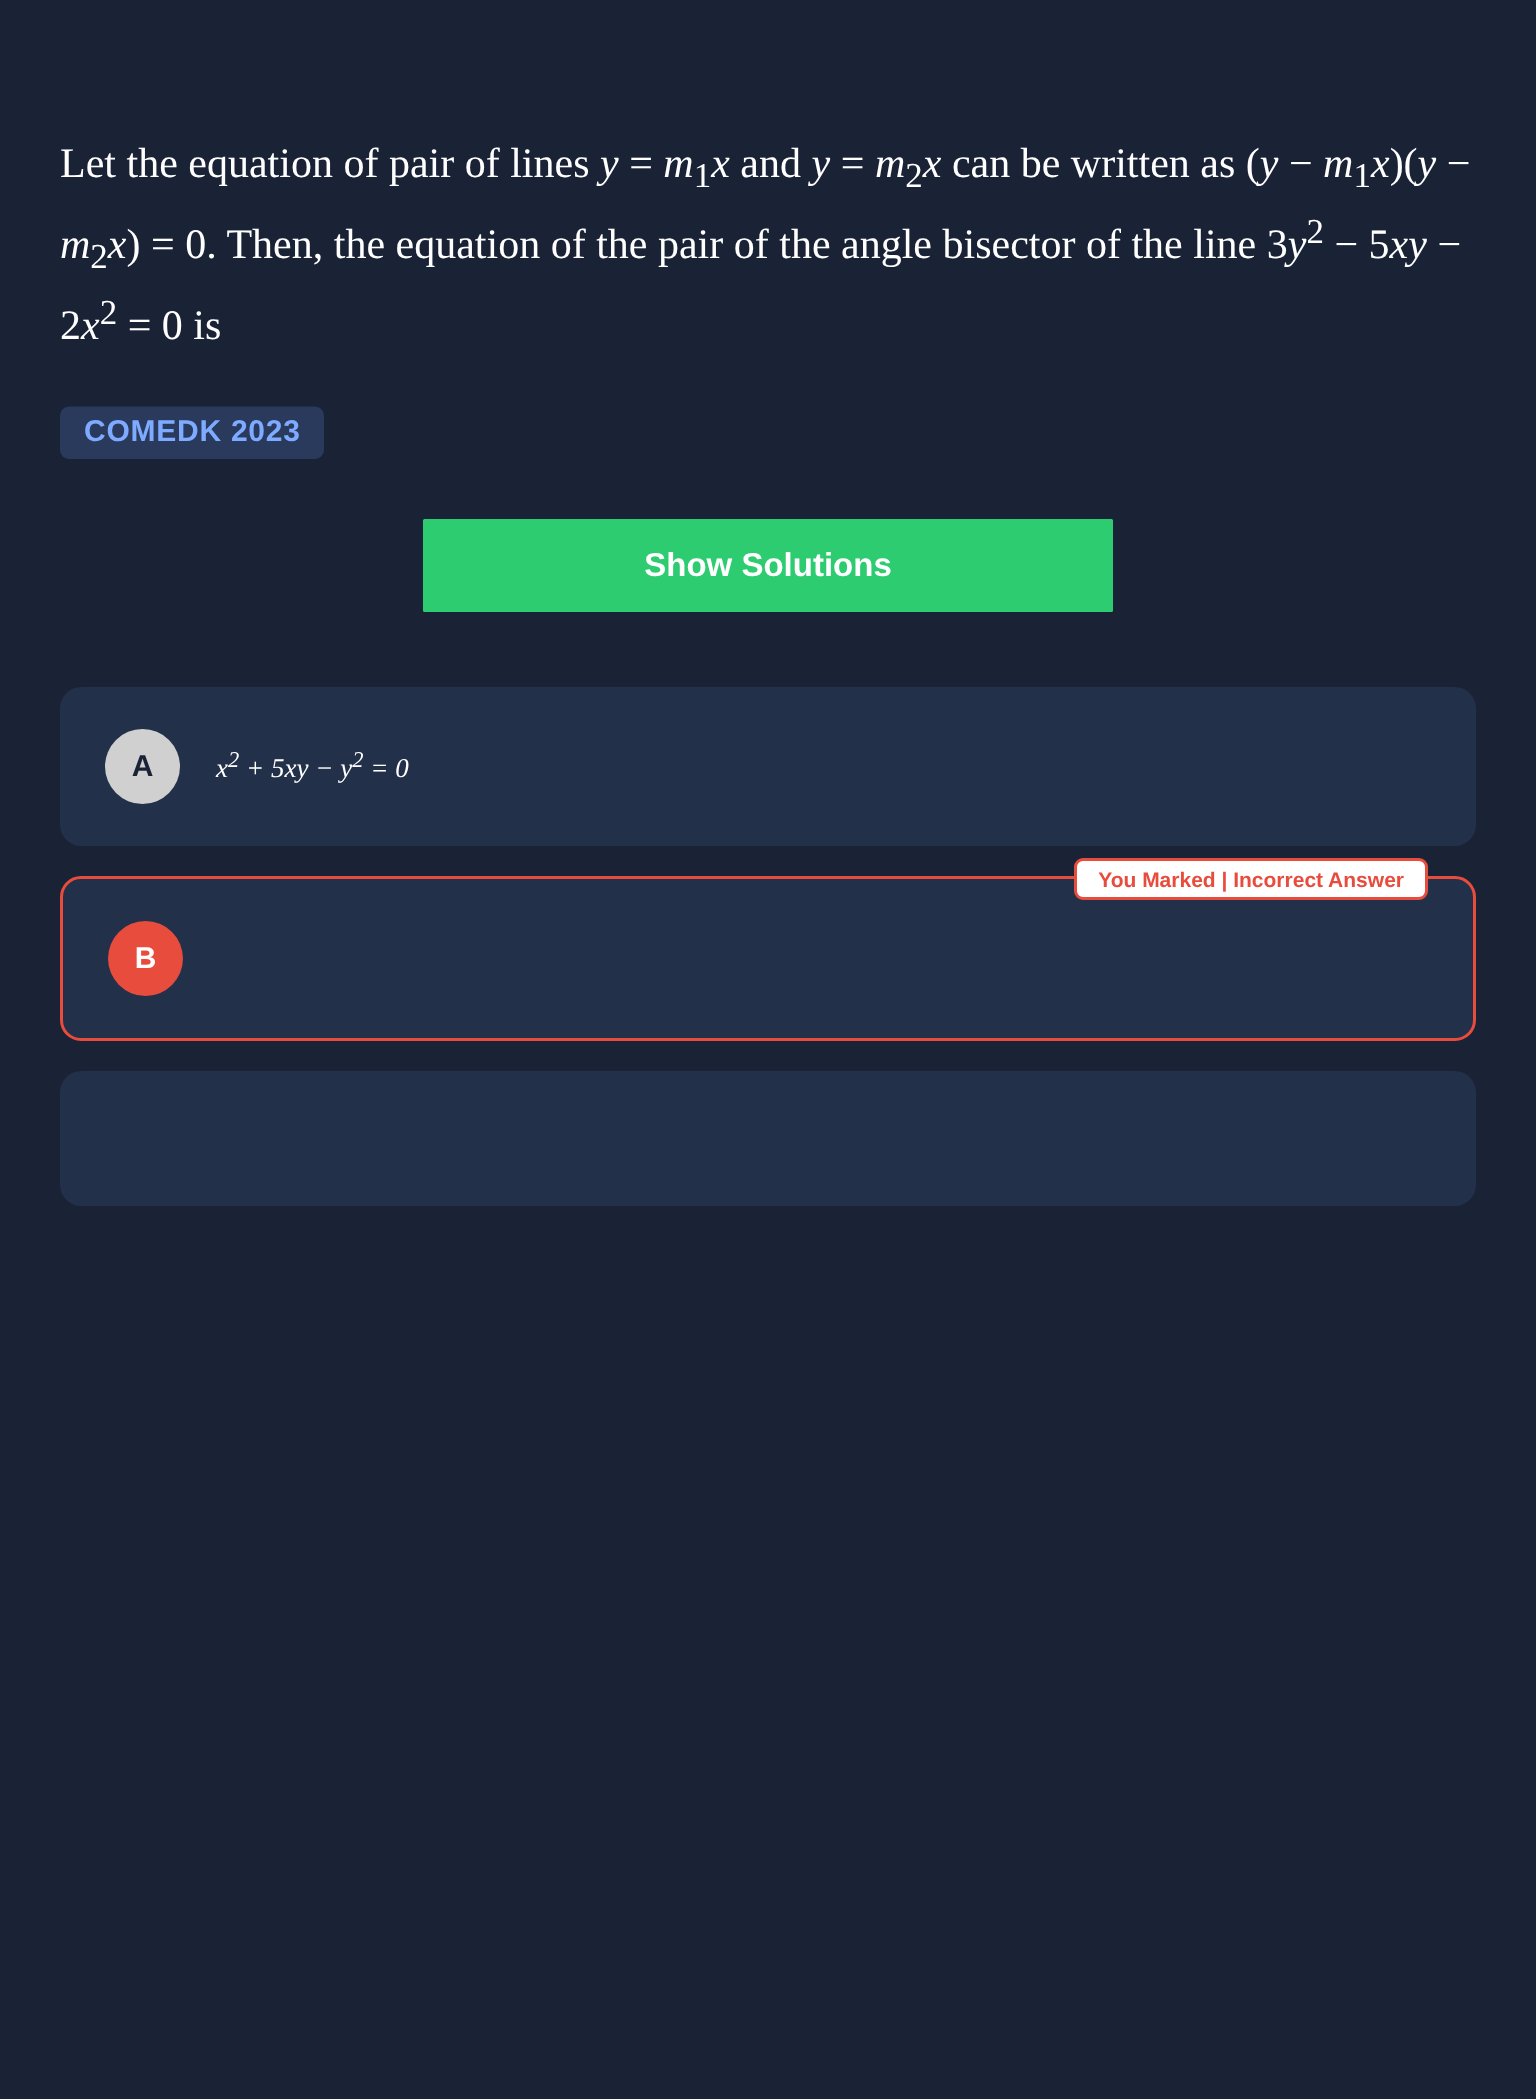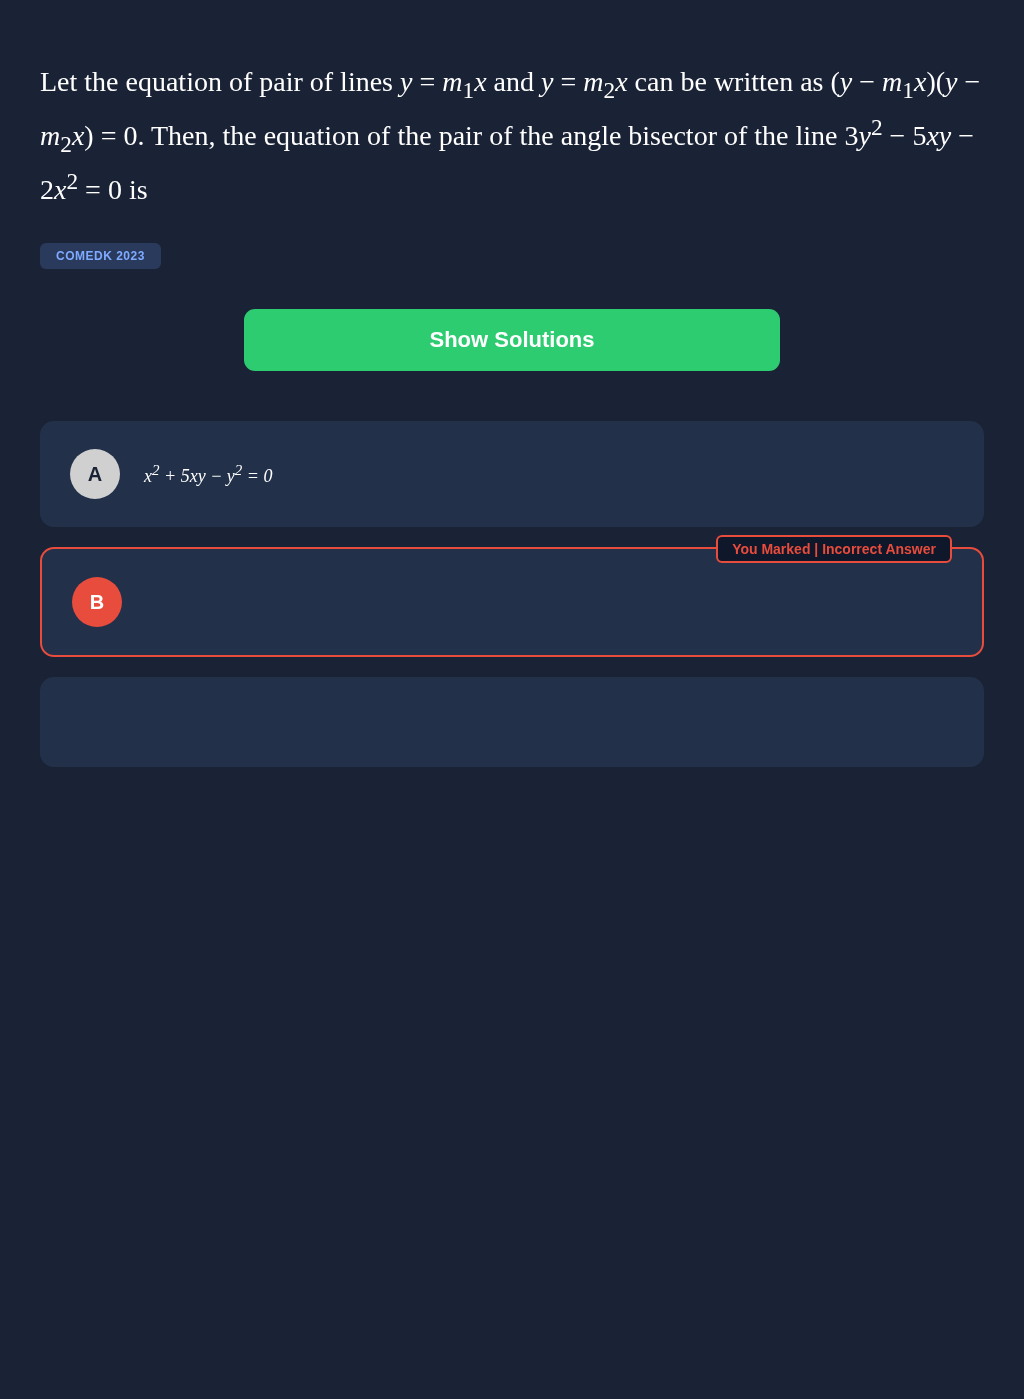--- a/index.html
+++ b/index.html
@@ -20,47 +20,48 @@
     .question-container {
       padding: 20px 10px;
     }
 
     .question-text {
       font-size: 28px;
       line-height: 1.6;
       color: #ffffff;
       margin-bottom: 30px;
       font-family: 'Georgia', serif;
+      margin-top: 28px;
     }
 
     .tag-badge {
       display: inline-block;
       background-color: #2a3a5c;
       color: #7eaaff;
       border-radius: 6px;
       padding: 6px 16px;
-      font-size: 12px;
+      font-size: 20px;
       font-weight: 600;
       letter-spacing: 0.5px;
       margin-bottom: 40px;
       font-family: Arial, sans-serif;
     }
 
     .show-solutions-btn {
       display: block;
       margin: 0 auto 50px auto;
       background-color: #2ecc71;
       color: #ffffff;
       border: none;
-      border-radius: 11px;
+      border-radius: 1px;
       padding: 18px 50px;
       font-size: 22px;
       font-weight: 700;
       cursor: pointer;
-      width: 536px;
+      width: 460px;
       text-align: center;
       font-family: Arial, sans-serif;
     }
 
     .option-card {
       background-color: #22304a;
       border-radius: 14px;
       padding: 28px 30px;
       margin-bottom: 20px;
       display: flex;
@@ -99,21 +100,21 @@
     .option-math {
       font-size: 18px;
       color: #ffffff;
       font-style: italic;
     }
 
     .incorrect-badge {
       position: absolute;
       top: -14px;
       right: 30px;
-      background-color: #0f172a;
+      background-color: #ffffff;
       border: 2px solid #e74c3c;
       color: #e74c3c;
       font-size: 14px;
       font-weight: 600;
       padding: 4px 14px;
       border-radius: 6px;
       font-family: Arial, sans-serif;
     }
 
     .partial-card {

